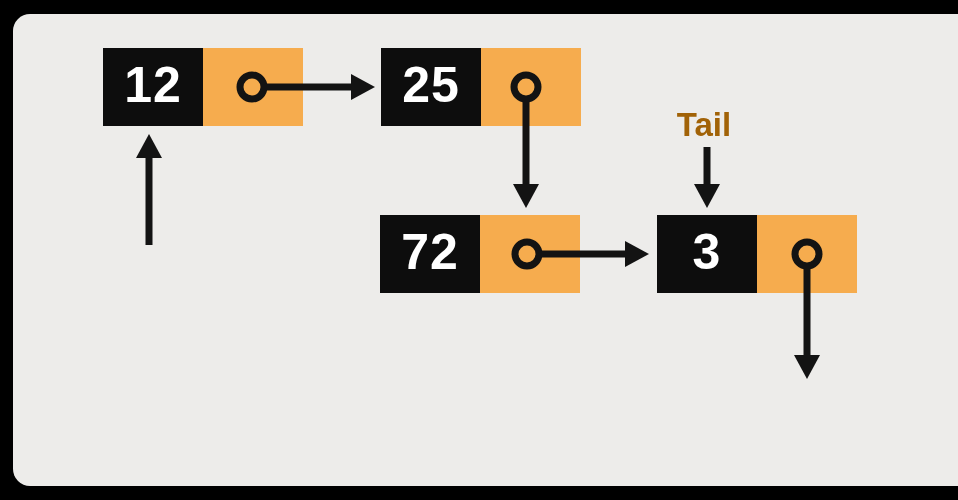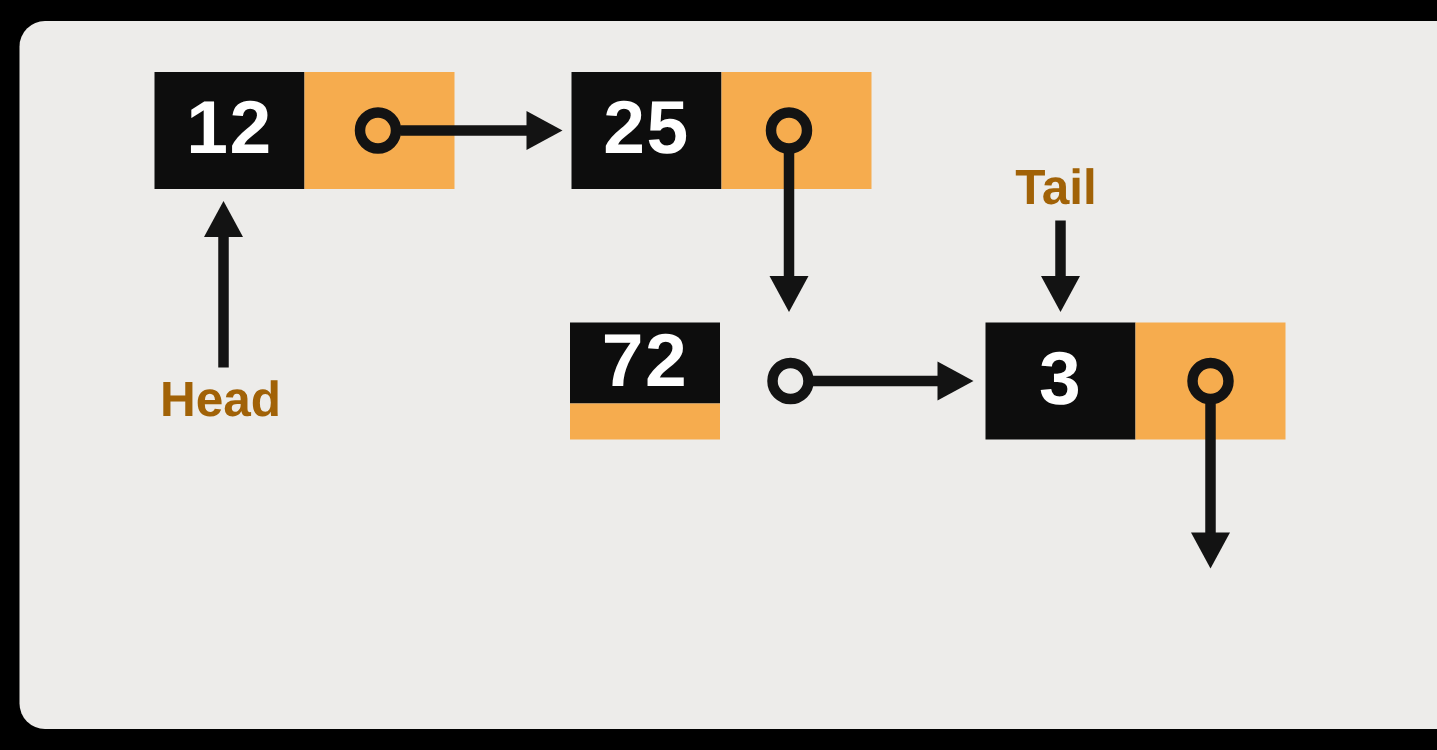--- a/index.html
+++ b/index.html
@@ -43,21 +43,21 @@
   .node-value {
     color: #FFFFFF;
     font-size: 50px;
     font-weight: 700;
     letter-spacing: 1px;
     line-height: 1;
     padding-bottom: 4px;
   }
   .n1 { left: 90px;  top: 34px; }
   .n2 { left: 368px; top: 34px; align-items: flex-end; }
-  .n3 { left: 367px; top: 201px; flex-direction: column; }
+  .n3 { left: 367px; top: 201px; }
   .n4 { left: 644px; top: 201px; }
   .diagram-label {
     position: absolute;
     font-size: 33px;
     font-weight: 700;
     color: #a16207;
     text-align: center;
     line-height: 1;
   }
   .head-label { left: 69px;  top: 235px; width: 130px; }
@@ -112,21 +112,20 @@
     <div class="cell pointer"></div>
   </div>
 
   <div class="node n4">
     <div class="cell data">
       <span class="node-value">3</span>
     </div>
     <div class="cell pointer"></div>
   </div>
 
-  <div class="diagram-label head-label">Head</div>
   <div class="diagram-label tail-label">Tail</div>
 
   <svg class="overlay" viewBox="0 0 930 472" xmlns="http://www.w3.org/2000/svg">
 
     <circle class="pointer-ring" cx="239" cy="73" r="12"></circle>
     <circle class="pointer-ring" cx="513" cy="73" r="12"></circle>
     <circle class="pointer-ring" cx="514" cy="240" r="12"></circle>
     <circle class="pointer-ring" cx="794" cy="240" r="12"></circle>
 
     <g>

